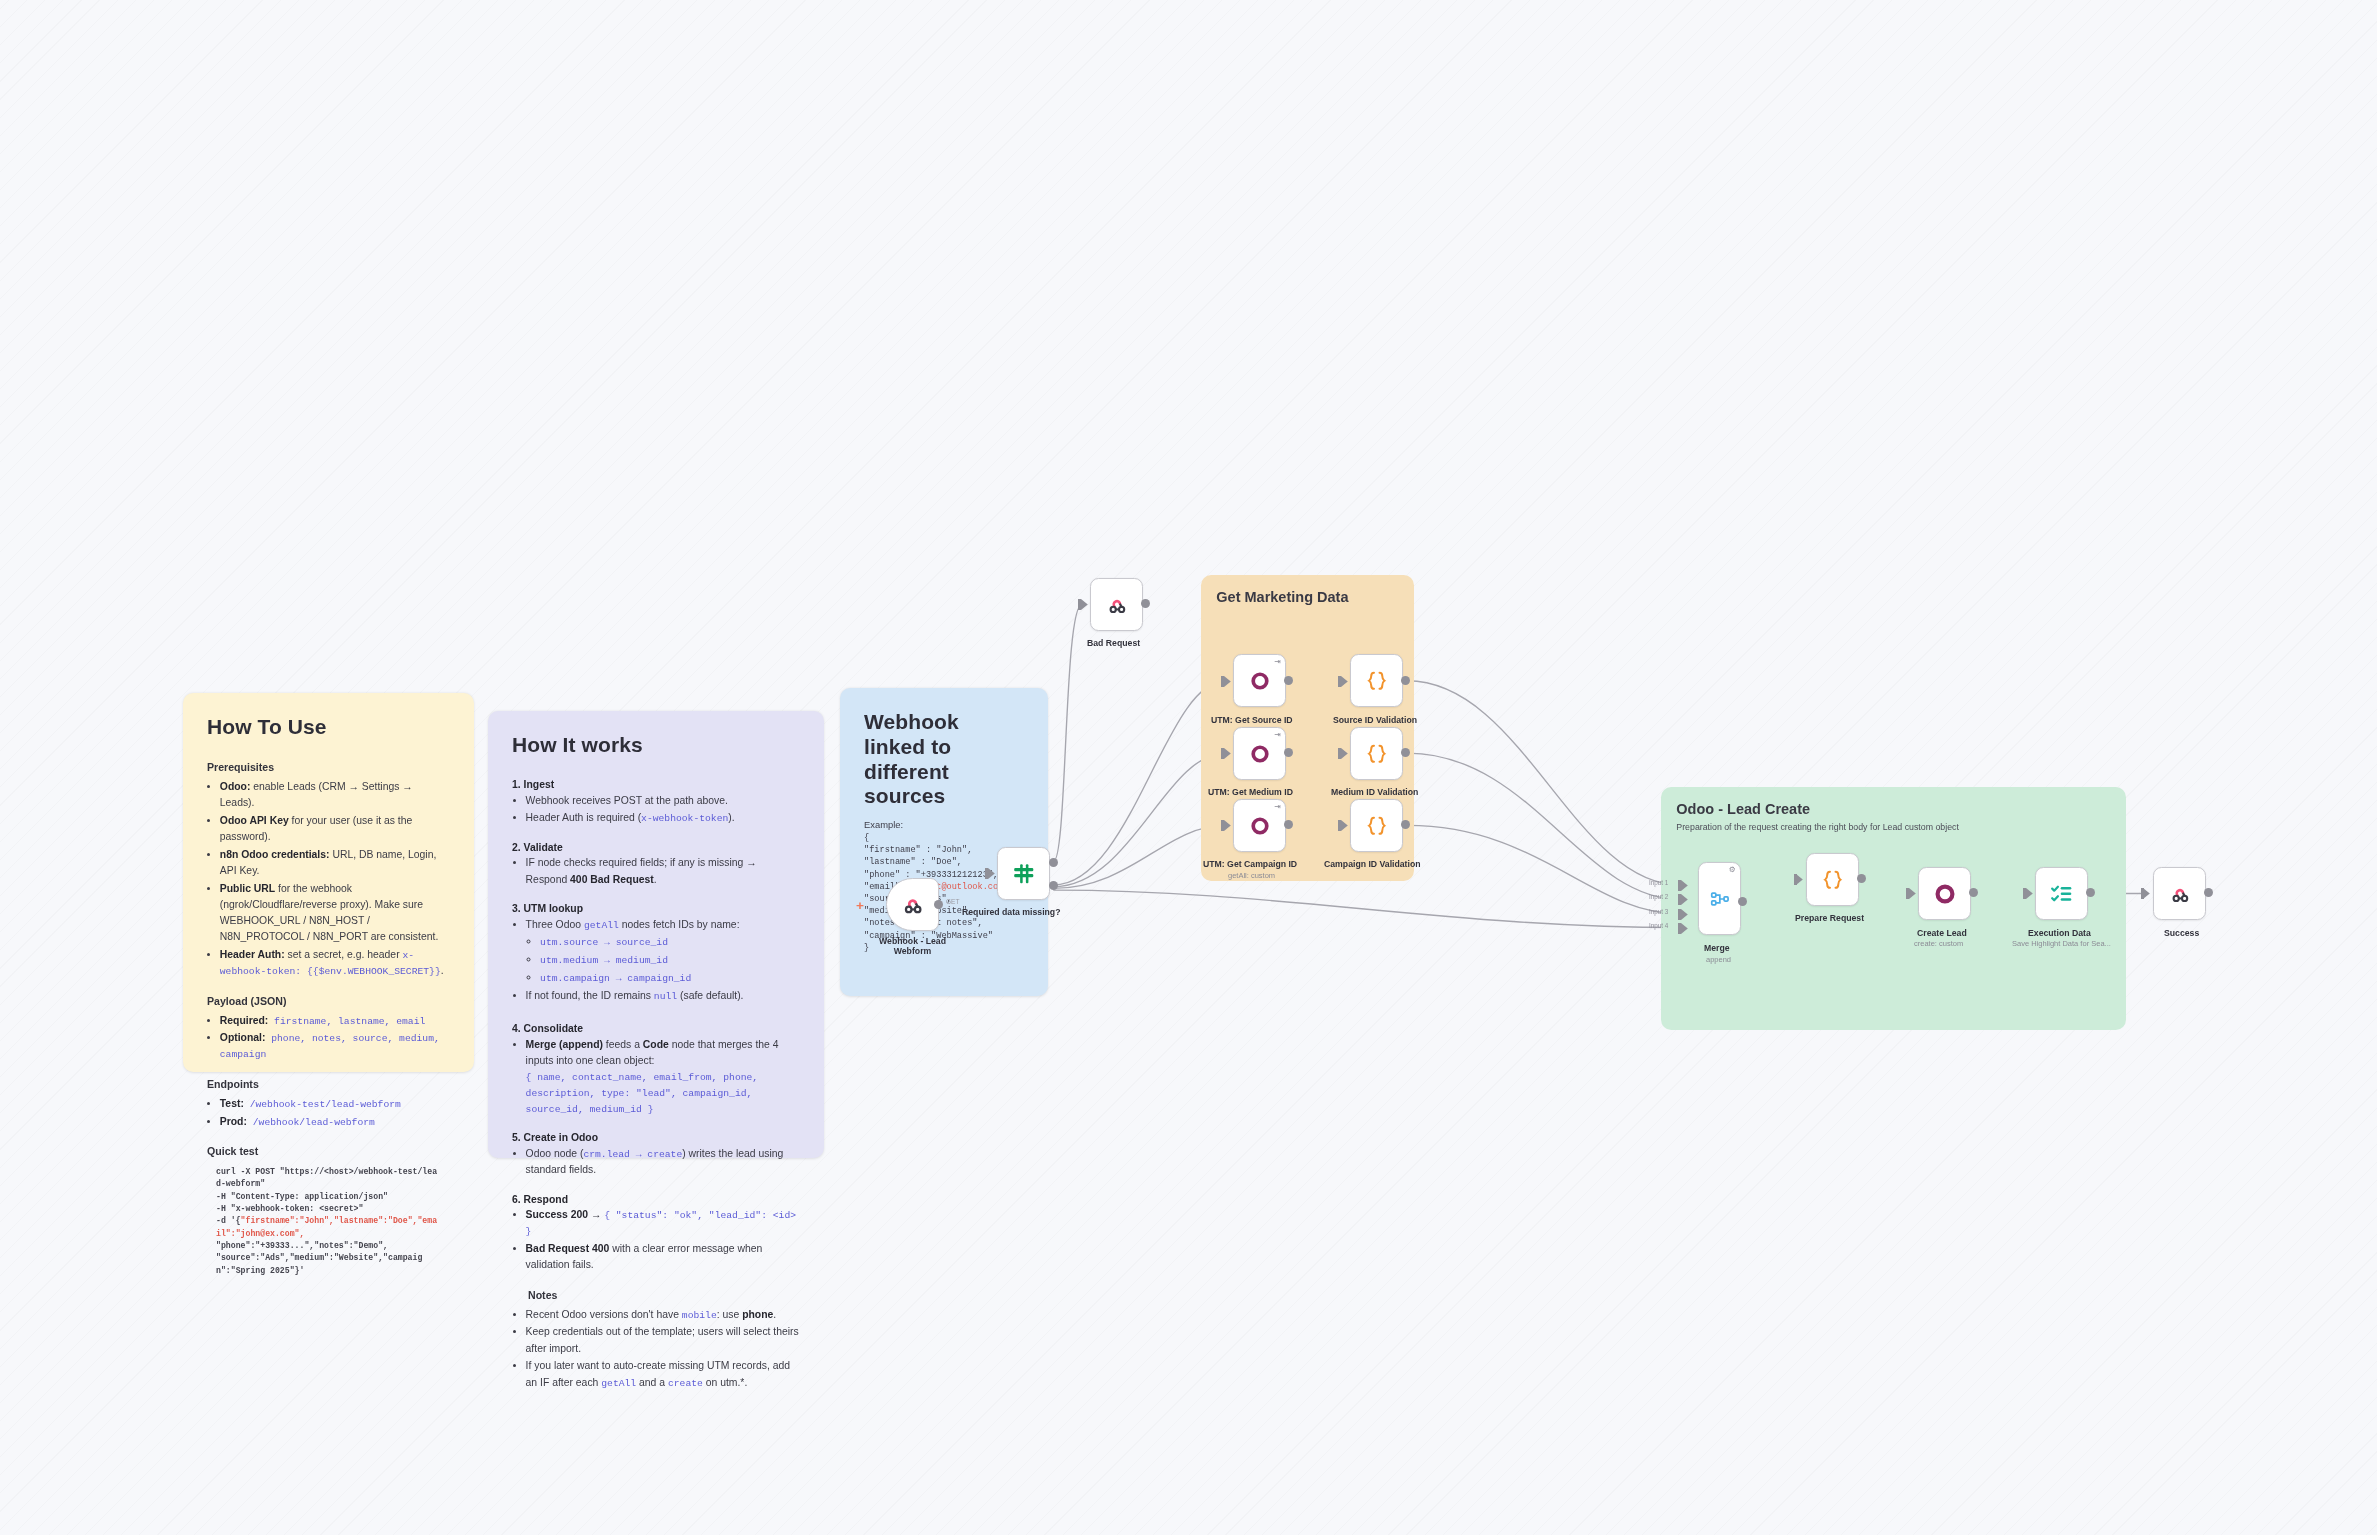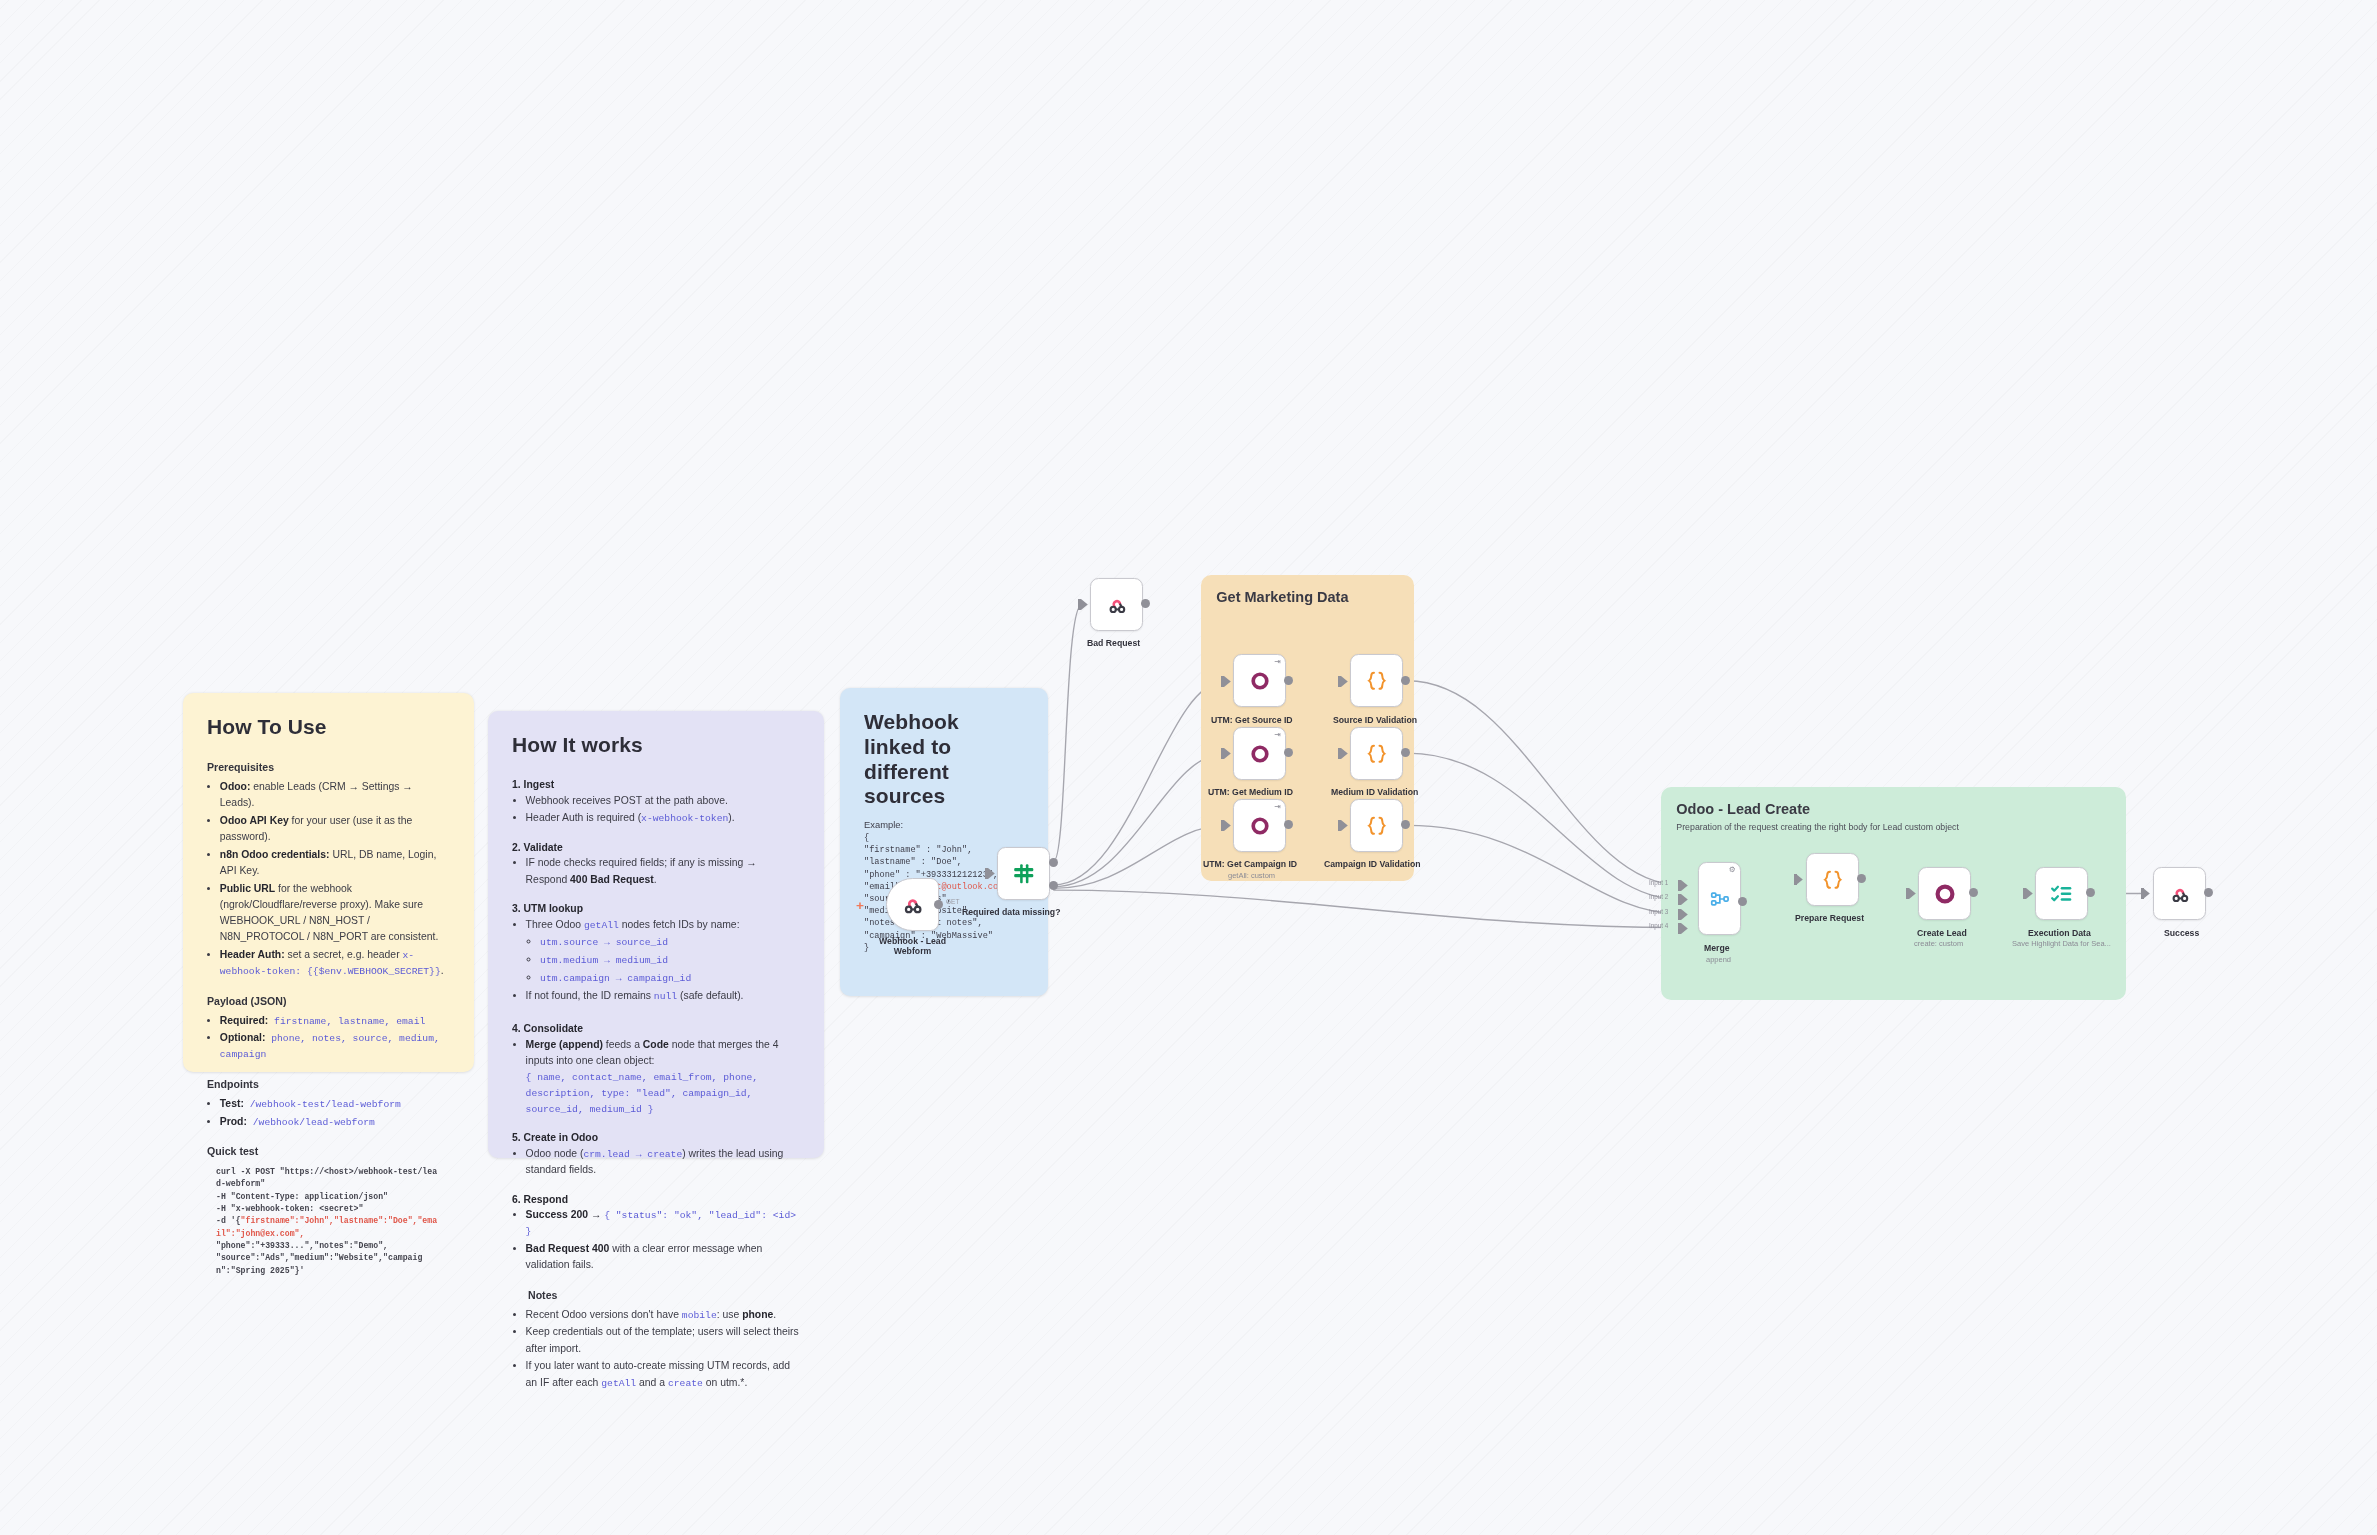--- a/index.html
+++ b/index.html
@@ -40,21 +40,21 @@
              color:#3e3e4a;white-space:pre;margin:0;}
   .jsonblock .red{color:#e0574a;}
   #note-webhook h2{margin-bottom:10.2px;line-height:1.18;}
   #note-webhook .lbl{font-size:9.4px;color:#3e3e4a;margin:0 0 1.7px 0;}
 
   
   .group{position:absolute;border-radius:10.2px;box-sizing:border-box;}
   .group .gtitle{font-size:14.5px;font-weight:700;color:#3a3a44;margin:13.6px 0 0 15.3px;}
   .group .gsub{font-size:8.8px;color:#4d4d58;margin:5.1px 0 0 15.3px;}
   #group-marketing{left:1201px;top:575px;width:213px;height:306px;background:#f6dfb8;}
-  #group-odoo{left:1661px;top:787px;width:465px;height:213px;background:#cdecd9;}
+  #group-odoo{left:1661px;top:787px;width:465px;height:243px;background:#cdecd9;}
 
   
   .node{position:absolute;width:53px;height:53px;background:#fff;border:1.2px solid #c9c9cf;
         border-radius:8.5px;display:flex;align-items:center;justify-content:center;
         box-shadow:0 0.9px 1.7px rgba(0,0,0,.07);box-sizing:border-box;}
   .node.trig{border-top-left-radius:27px;border-bottom-left-radius:27px;}
   .node.tall{width:43px;height:73px;border-radius:8.5px;}
   .nlabel{position:absolute;text-align:center;font-size:8.7px;color:#32323c;
           font-weight:600;line-height:1.2;white-space:nowrap;}
   .nlabel.wrap{white-space:normal;width:73px;}

